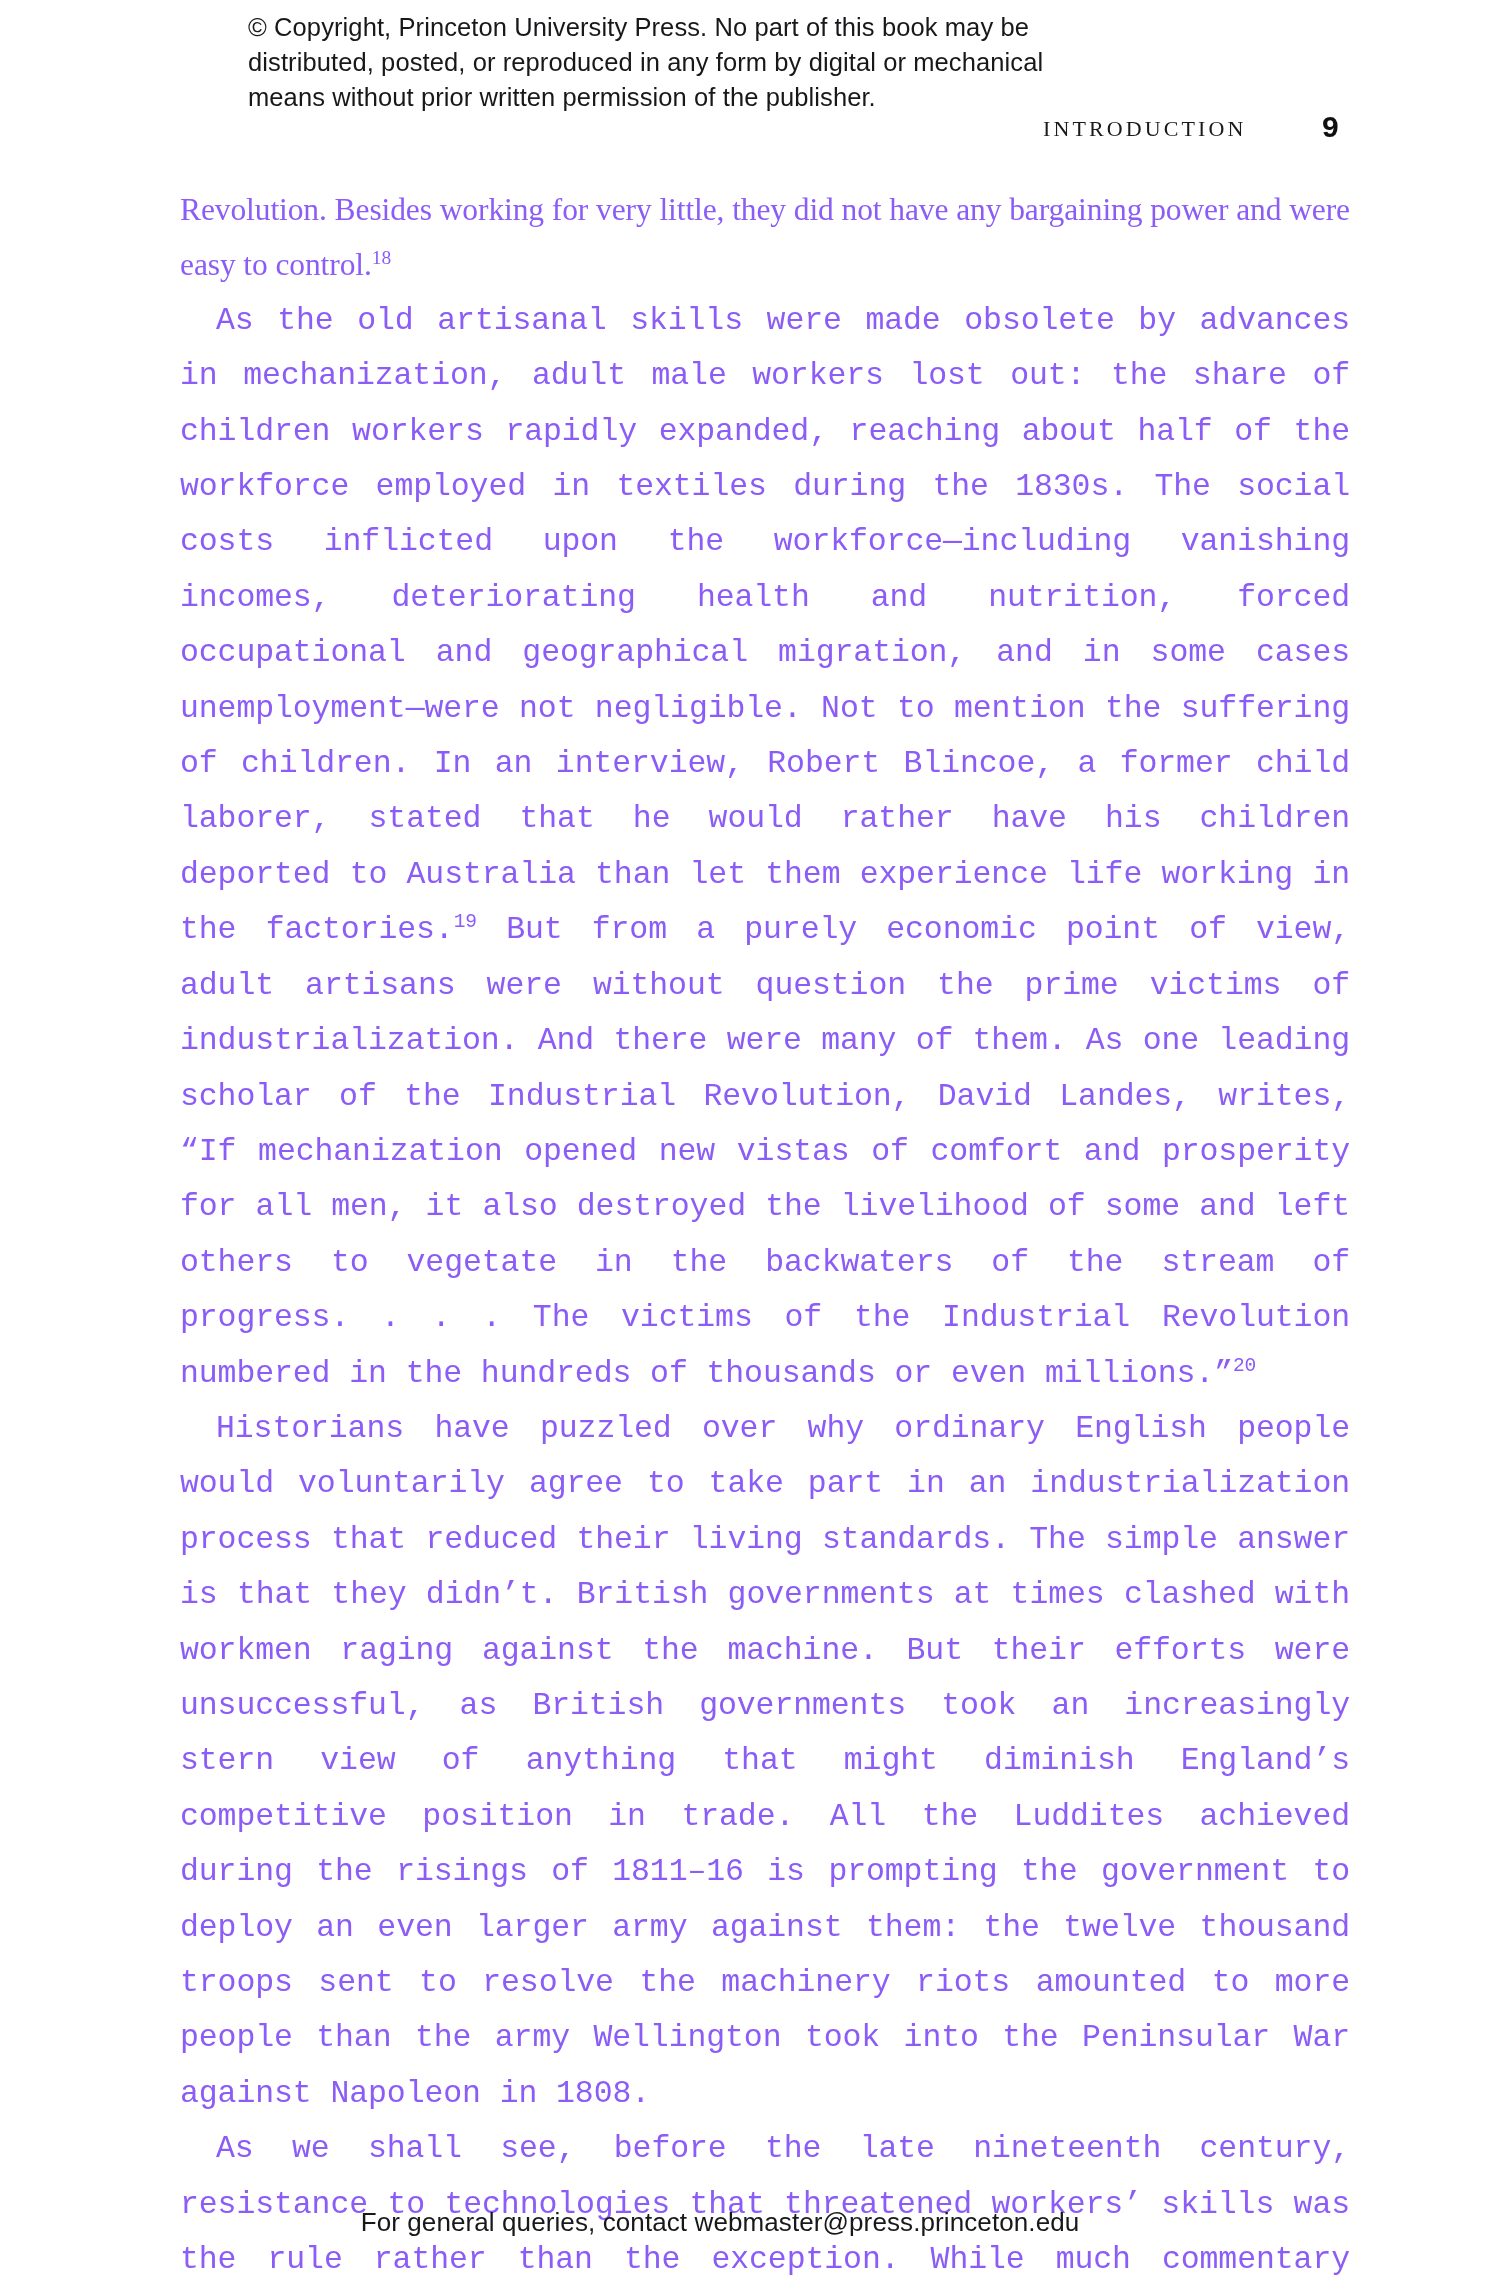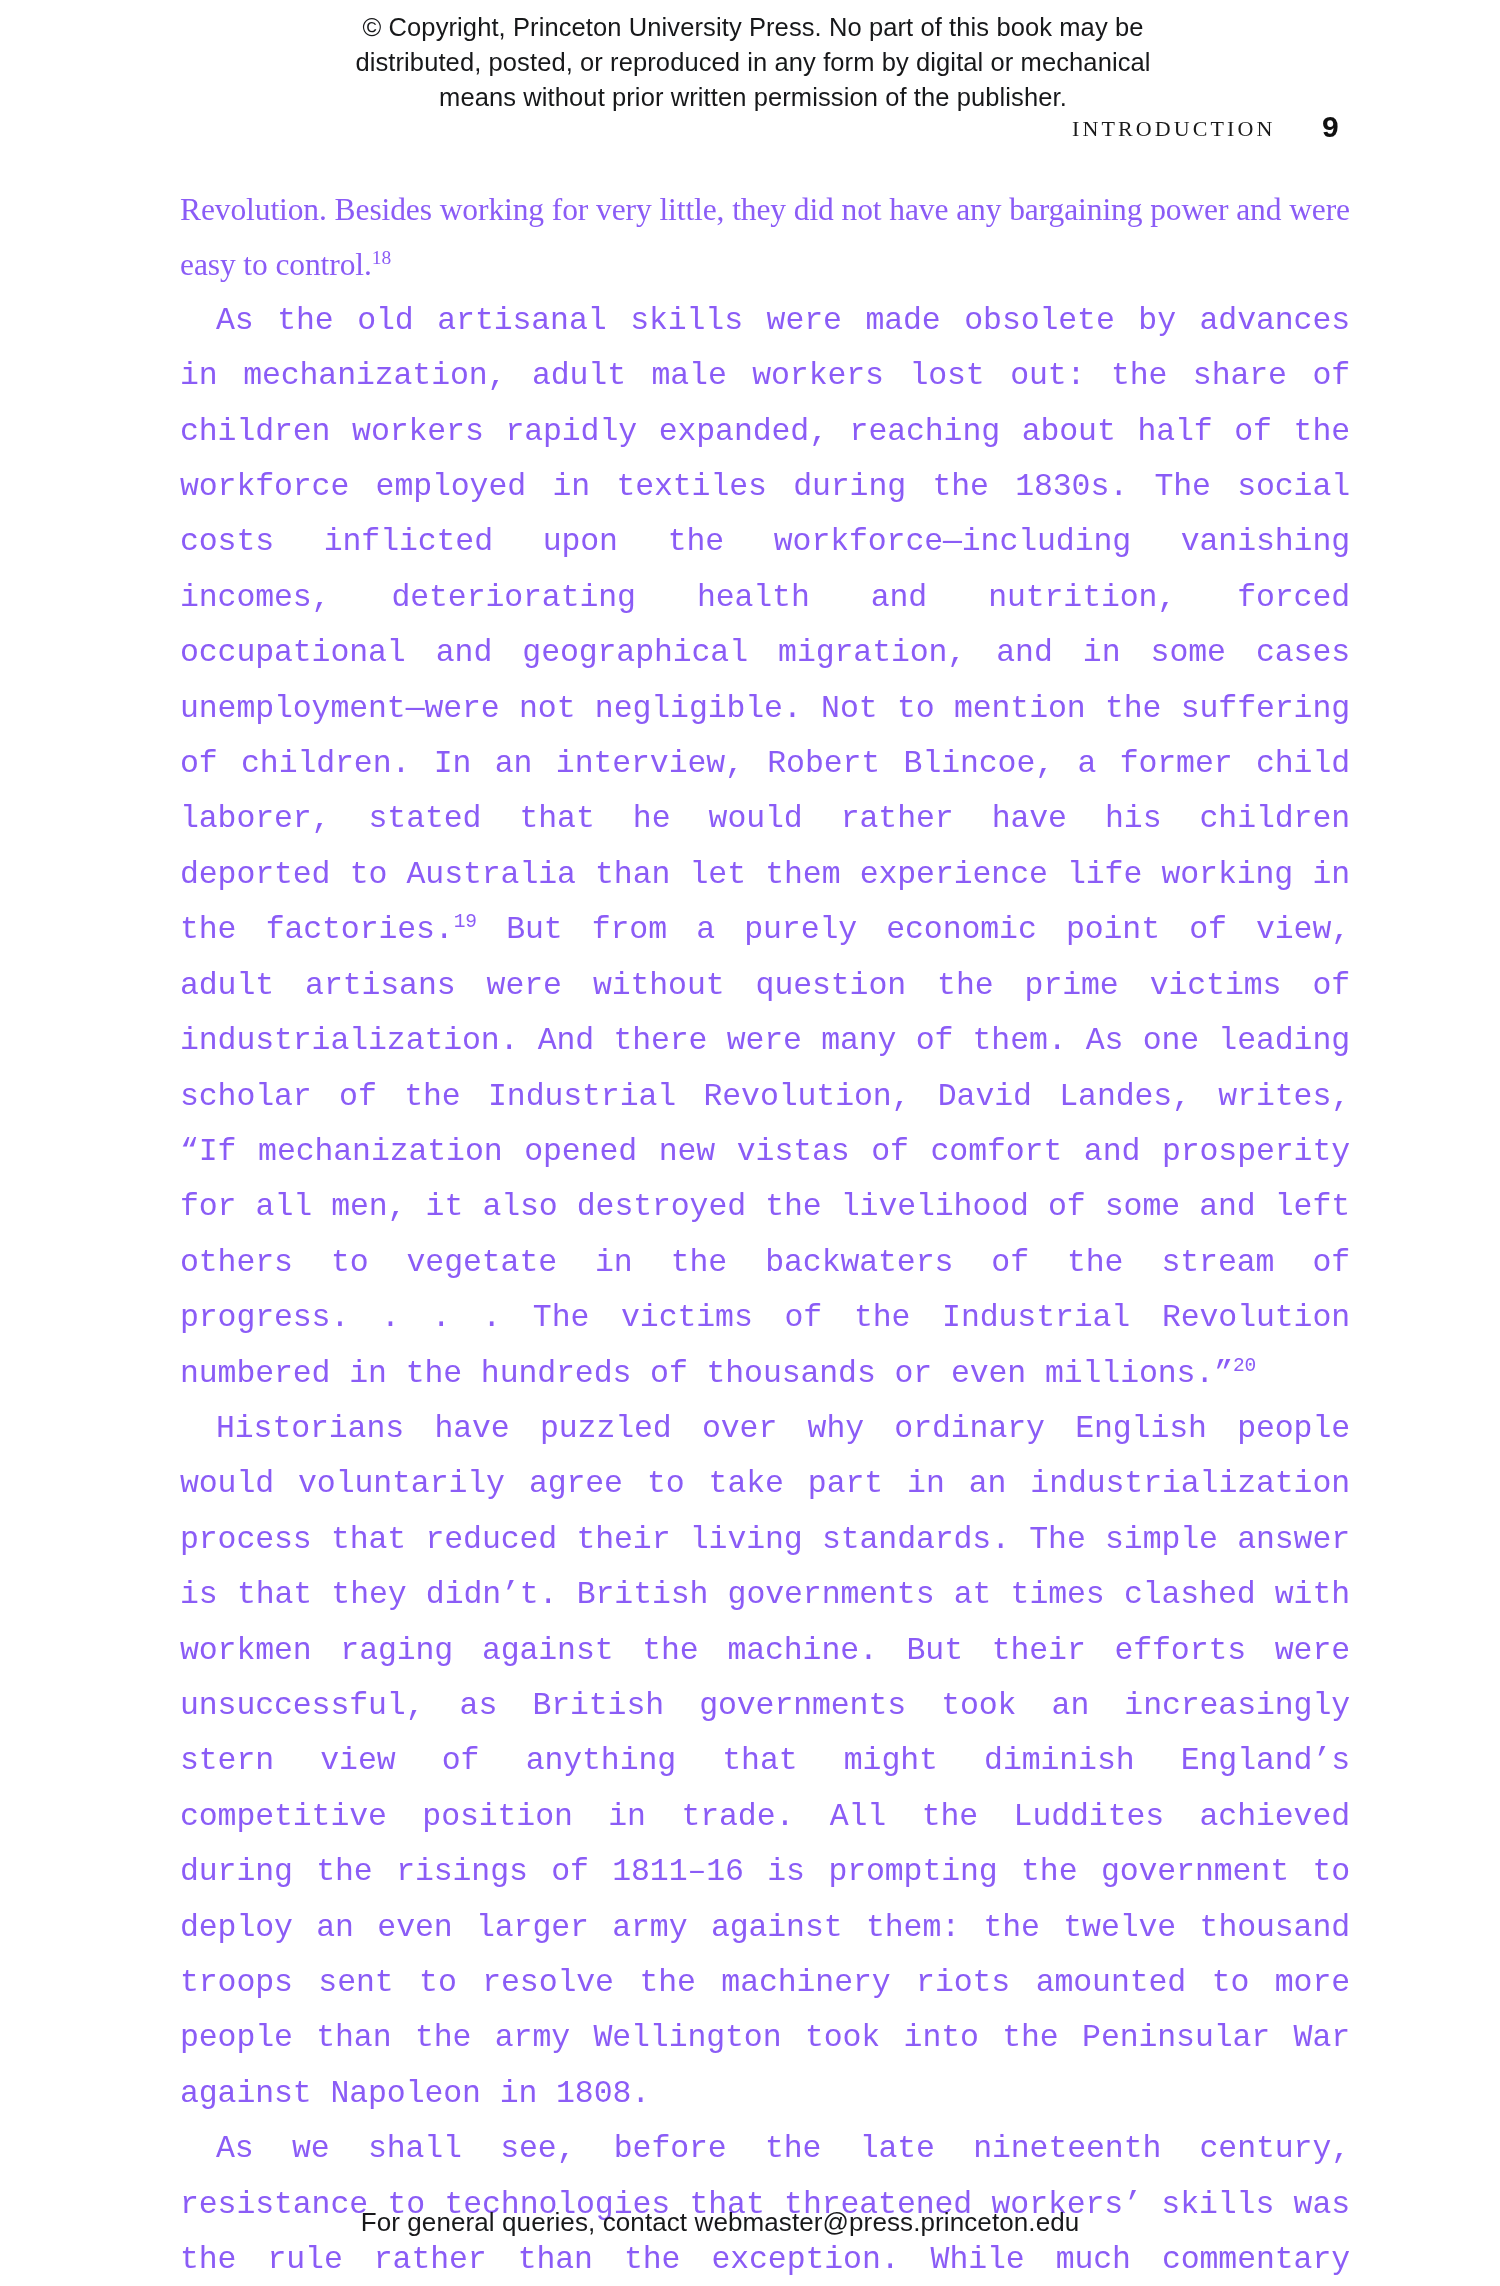--- a/index.html
+++ b/index.html
@@ -20,42 +20,40 @@
   .copyright-overlay {
     position: absolute;
     top: 10px;
     left: 248px;
     width: 1010px;
     font-family: "Liberation Sans", "DejaVu Sans", sans-serif;
     font-size: 25.5px;
     line-height: 1.37;
     color: #17181a;
     letter-spacing: 0.1px;
-    text-align: center;
   }
   .copyright-overlay .cline { display: block; white-space: nowrap; }
 
   
   .running-head {
     position: absolute;
     top: 116px;
     left: 0;
     width: 1500px;
     height: 34px;
   }
   .rh-title {
     position: absolute;
     left: 1043px;
     top: 0;
     font-family: "Liberation Serif", "DejaVu Serif", serif;
     font-size: 22px;
     letter-spacing: 3.1px;
     color: #1a1a1a;
     white-space: nowrap;
-    margin-left: 29px;
   }
   .rh-folio {
     position: absolute;
     left: 1322px;
     top: -6px;
     font-family: "Liberation Sans", "DejaVu Sans", sans-serif;
     font-size: 30px;
     font-weight: bold;
     color: #101010;
   }

